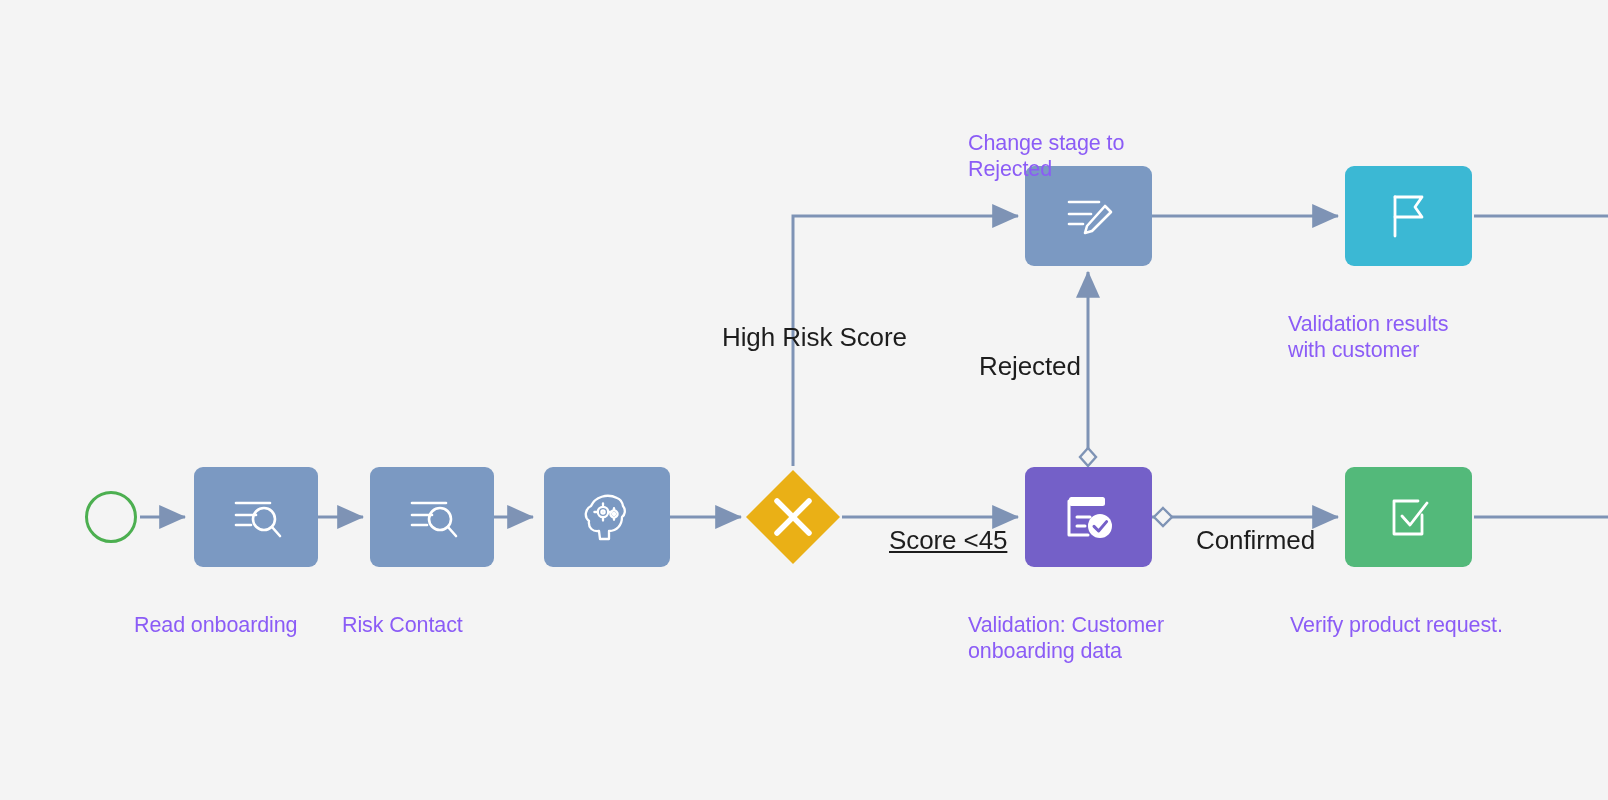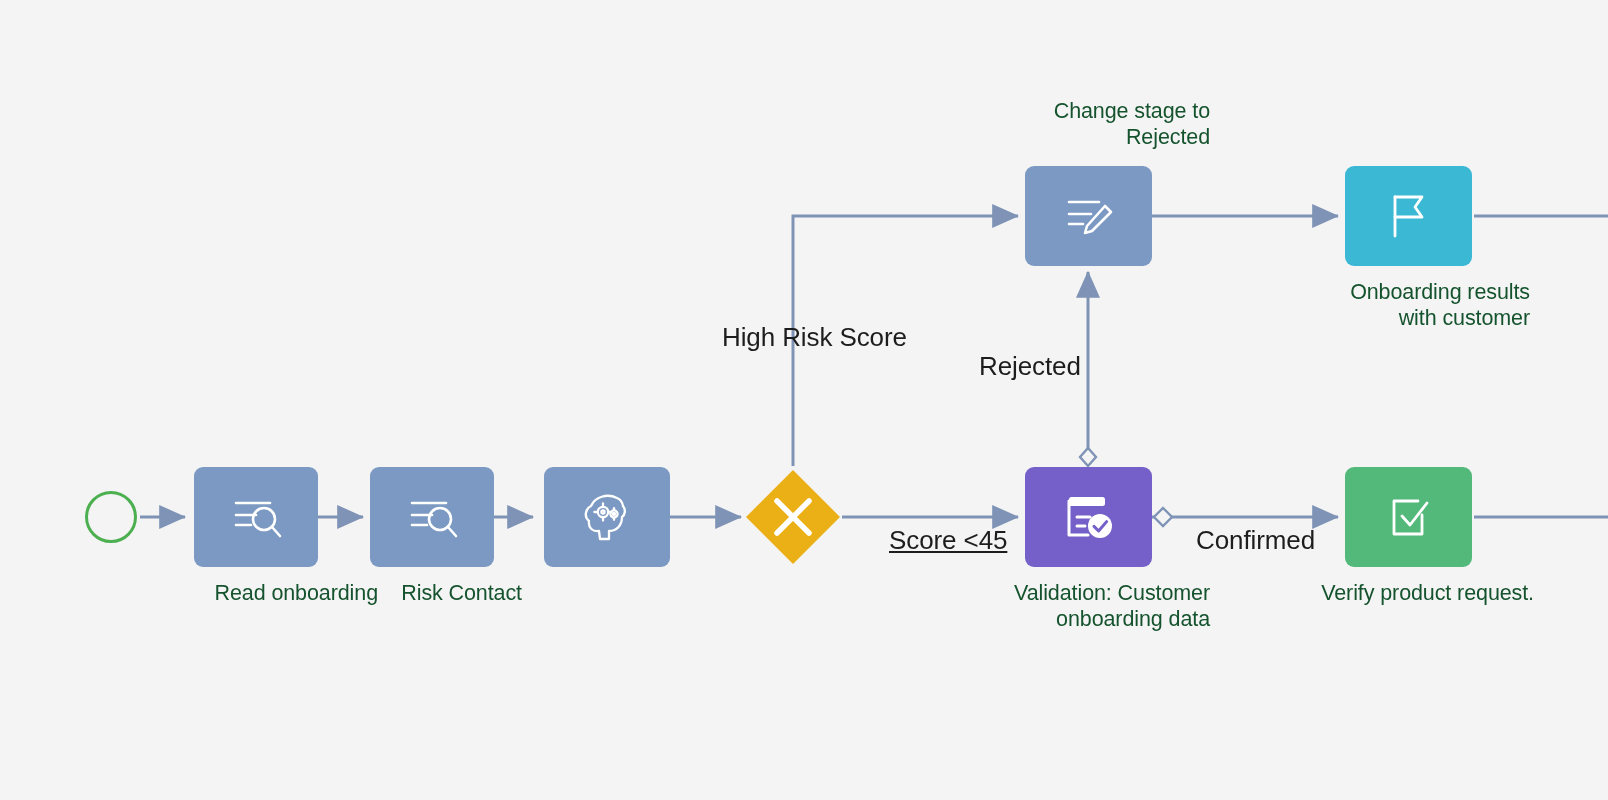--- a/index.html
+++ b/index.html
@@ -22,26 +22,27 @@
 
   .start-circle{
     position:absolute;
     border-radius:50%;
     box-sizing:border-box;
     background:transparent;
   }
 
   .node-label{
     position:absolute;
-    text-align:right;
-    color:#14532d;
+    text-align:left;
+    color:#8b5cf6;
     font-size:21.5px;
     line-height:26px;
     white-space:pre-line;
     letter-spacing:-0.1px;
+    margin-top:32px;
   }
   .edge-label{
     position:absolute;
     color:#1d1d1d;
     font-size:26px;
     line-height:26px;
     white-space:nowrap;
     letter-spacing:-0.1px;
   }
 </style>
@@ -176,21 +177,21 @@
 Rejected</div>
 
   <div class="node" style="left:1345px;top:166px;width:127px;height:100px;background:#3bb8d4;">
     <span>
       <svg width="50" height="52" viewBox="0 0 50 52" fill="none" stroke="#ffffff" stroke-width="2.8" stroke-linecap="round" stroke-linejoin="round">
         <line x1="11" y1="7" x2="11" y2="46"></line>
         <path d="M11,7 L38,7 L31,17 L38,27 L11,27"></path>
       </svg>
     </span>
   </div>
-  <div class="node-label" style="left:1288px;top:279px;width:242px;">Onboarding results
+  <div class="node-label" style="left:1288px;top:279px;width:242px;">Validation results
 with customer</div>
 
   <div class="node" style="left:1345px;top:467px;width:127px;height:100px;background:#53b97a;">
     <span>
       <svg width="50" height="52" viewBox="0 0 50 52" fill="none" stroke="#ffffff" stroke-width="2.8" stroke-linecap="round" stroke-linejoin="round">
         <path d="M38,24 L38,43 L10,43 L10,10 L34,10"></path>
         <path d="M18,25 L26,34 L43,12"></path>
       </svg>
     </span>
   </div>

